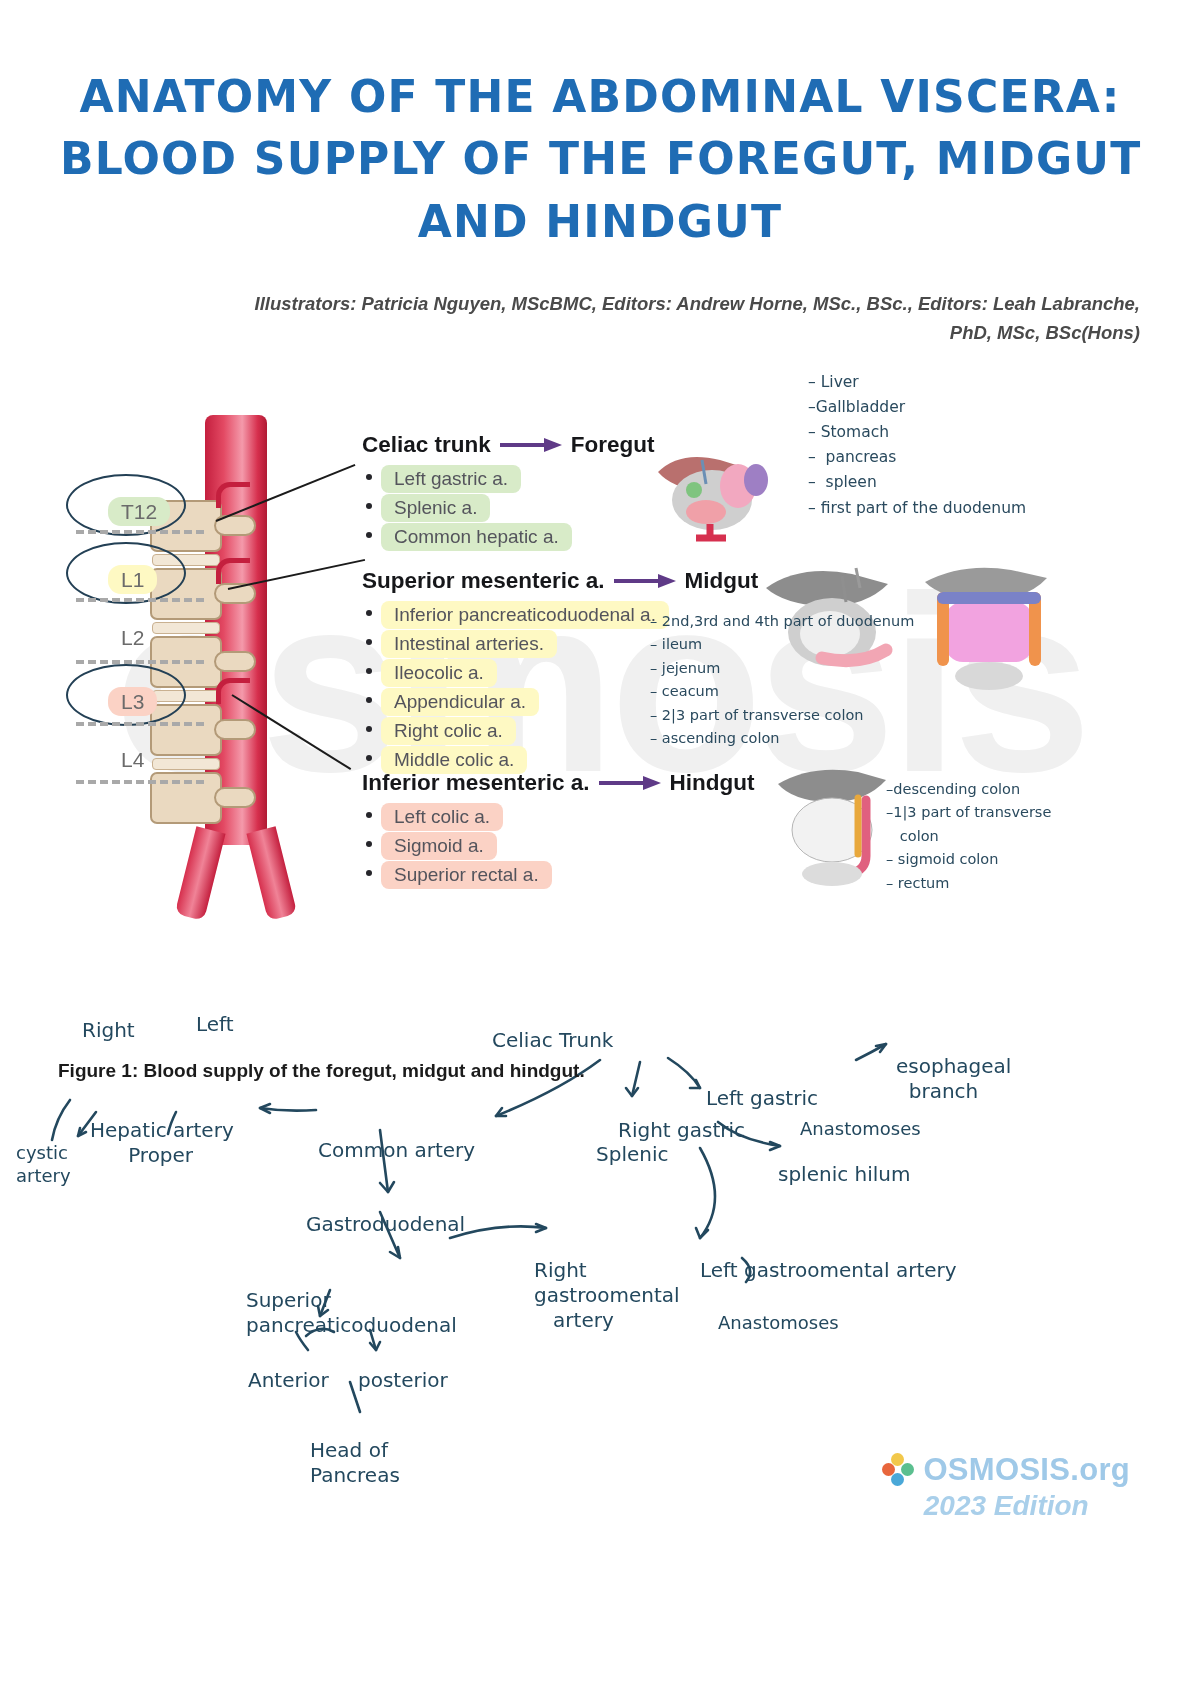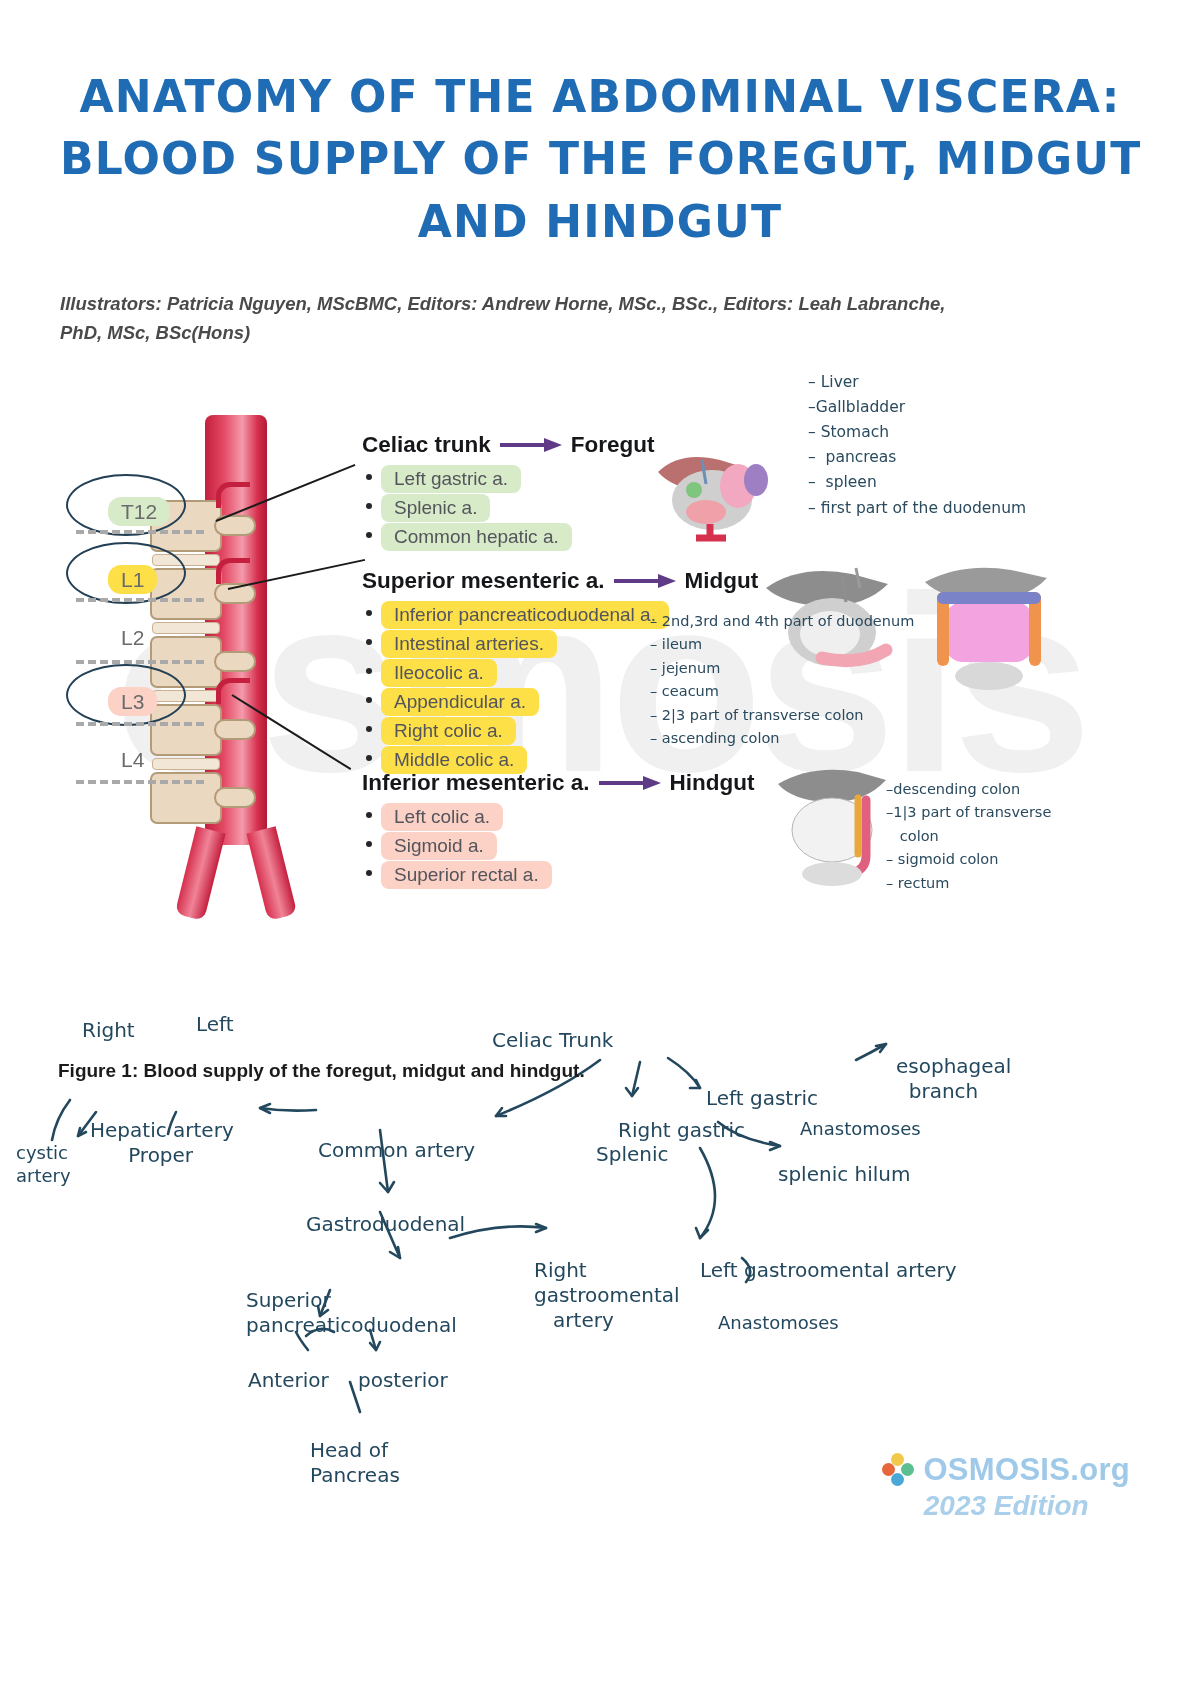--- a/index.html
+++ b/index.html
@@ -24,21 +24,21 @@
     position:absolute; left:60px; top:66px; width:1080px;
     text-align:center; color:#1f6cb4;
     font-family:"DejaVu Sans", sans-serif;
     font-weight:700; font-size:44px; line-height:1.42;
     letter-spacing:1.2px; z-index:3;
   }
   .title div { white-space:nowrap; }
 
   .byline {
     position:absolute; left:60px; top:290px; width:1080px;
-    text-align:left; color:#4a4a4a;
+    text-align:right; color:#4a4a4a;
     font-style:italic; font-weight:700; font-size:18.5px;
     line-height:1.55; z-index:3;
   }
 
   
   .figure { position:absolute; left:0; top:360px; width:1200px; height:560px; z-index:2; }
 
   
   .spine { position:absolute; left:140px; top:60px; width:120px; height:480px; }
   .vert {
@@ -95,21 +95,21 @@
   .group li {
     font-size:19px; color:#54545c; line-height:1.37;
     margin:1px 0; display:flex; align-items:flex-start;
   }
   .group li .dot {
     display:inline-block; width:6px; height:6px; border-radius:50%;
     background:#26262b; margin:9px 9px 0 0; flex:none;
   }
   .group li .hl { border-radius:8px; padding:1px 13px; }
   .hl-green { background:#d8ebc8; }
-  .hl-purple{ background:#fde047; }
+  .hl-purple{ background:#fef9c3; }
   .hl-pink  { background:#fbd2c5; }
 
   
   .leader { position:absolute; border-top:2px solid #1b1b1b; transform-origin:left center; }
 
   
   .hand {
     font-family:"DejaVu Sans", sans-serif;
     color:#2a4a5e; font-size:15.5px; line-height:1.62;
     position:absolute; white-space:pre;

